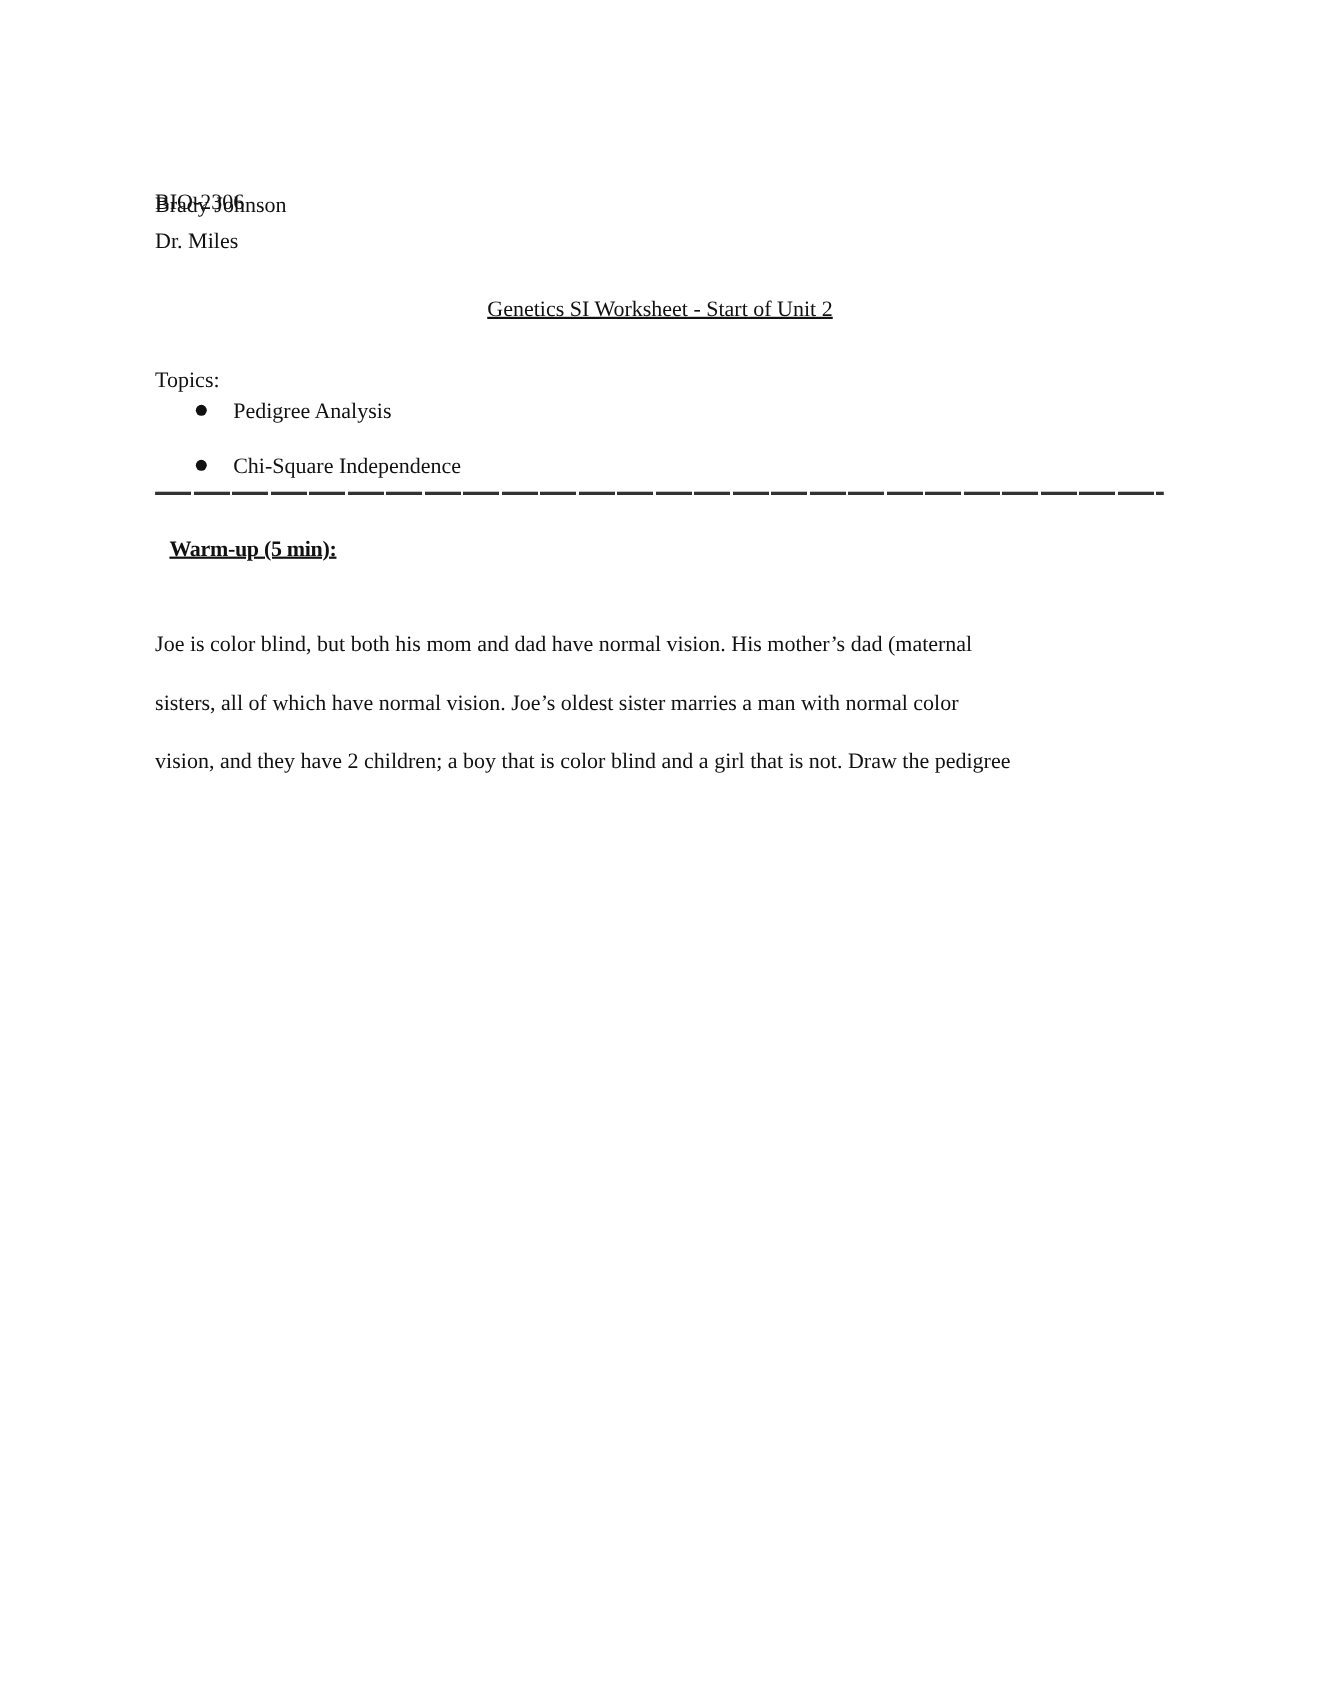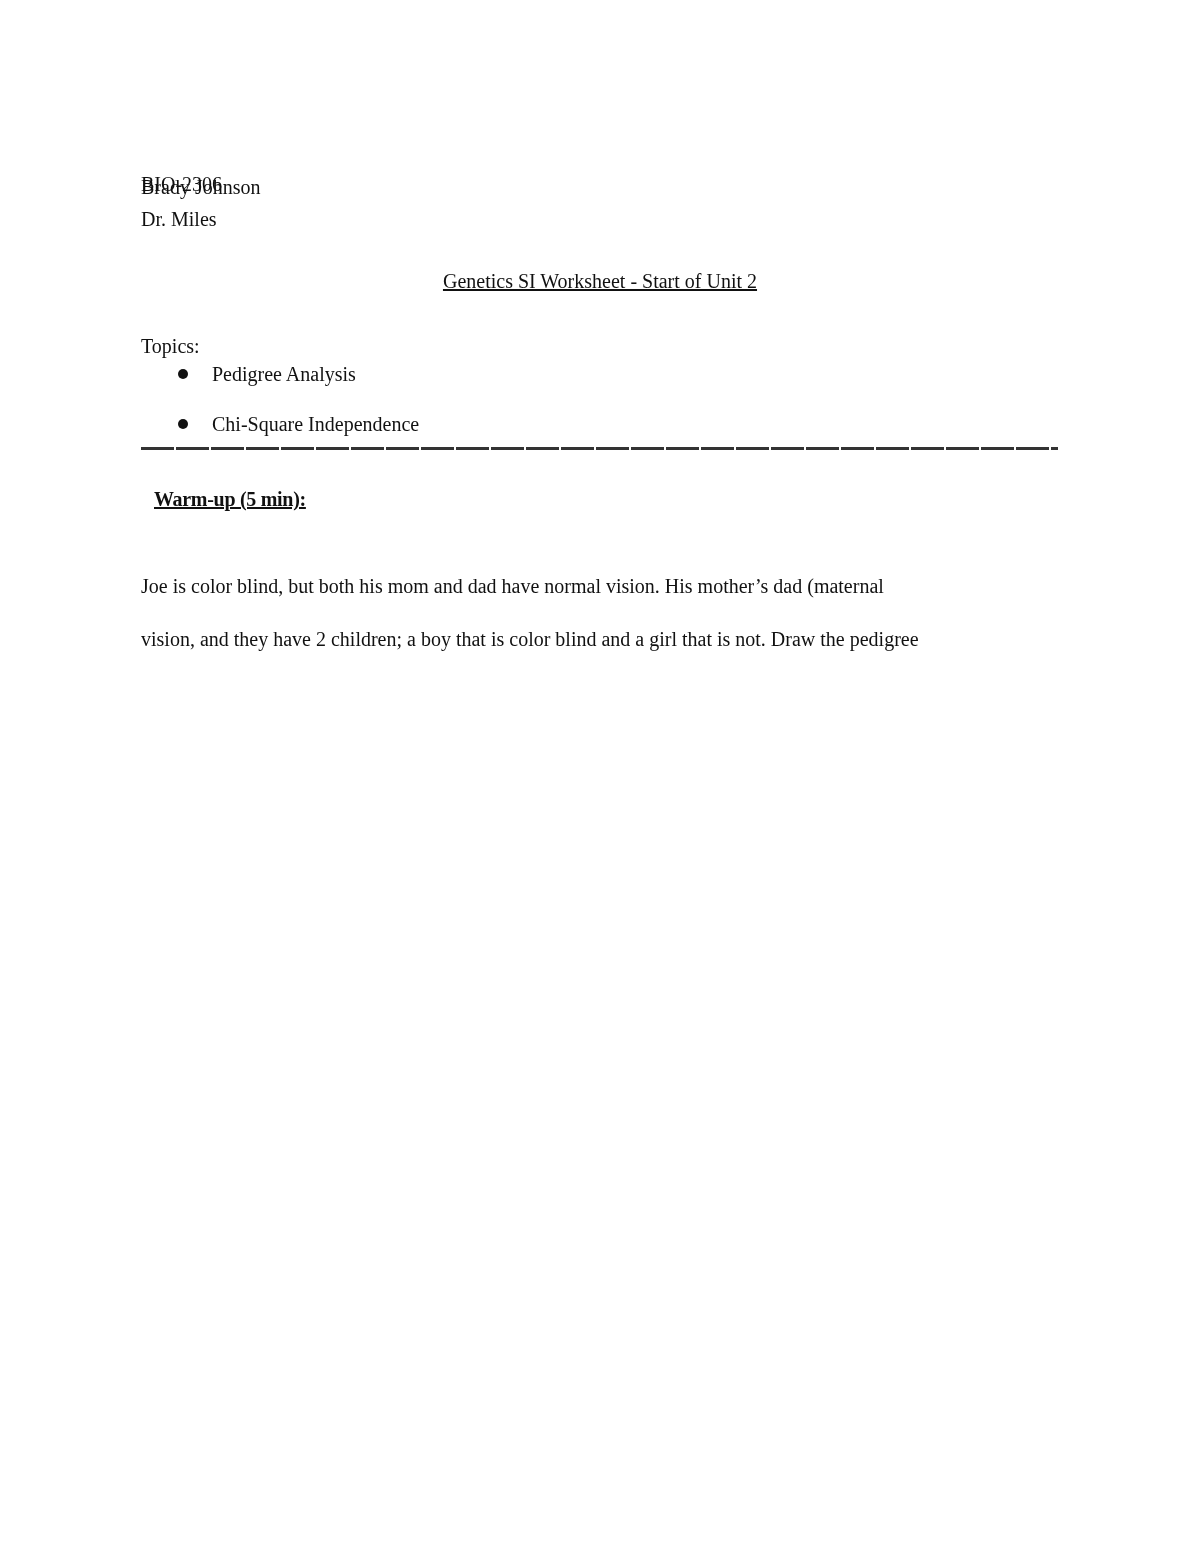--- a/index.html
+++ b/index.html
@@ -141,17 +141,18 @@
   <div class="topic-item" id="topic-1">
     <span class="bullet"></span><span>Chi-Square Independence</span>
   </div>
 
   <div class="divider"></div>
 
   <div class="section-heading">Warm-up (5 min):</div>
 
   <div class="paragraph">
     <span class="pline">Joe is color blind, but both his mom and dad have normal vision. His mother’s dad (maternal</span>
+    <span class="pline">sisters, all of which have normal vision. Joe’s oldest sister marries a man with normal color</span>
     <span class="pline">vision, and they have 2 children; a boy that is color blind and a girl that is not. Draw the pedigree</span>
   </div>
 
 
 </div>
 
 </body></html>

